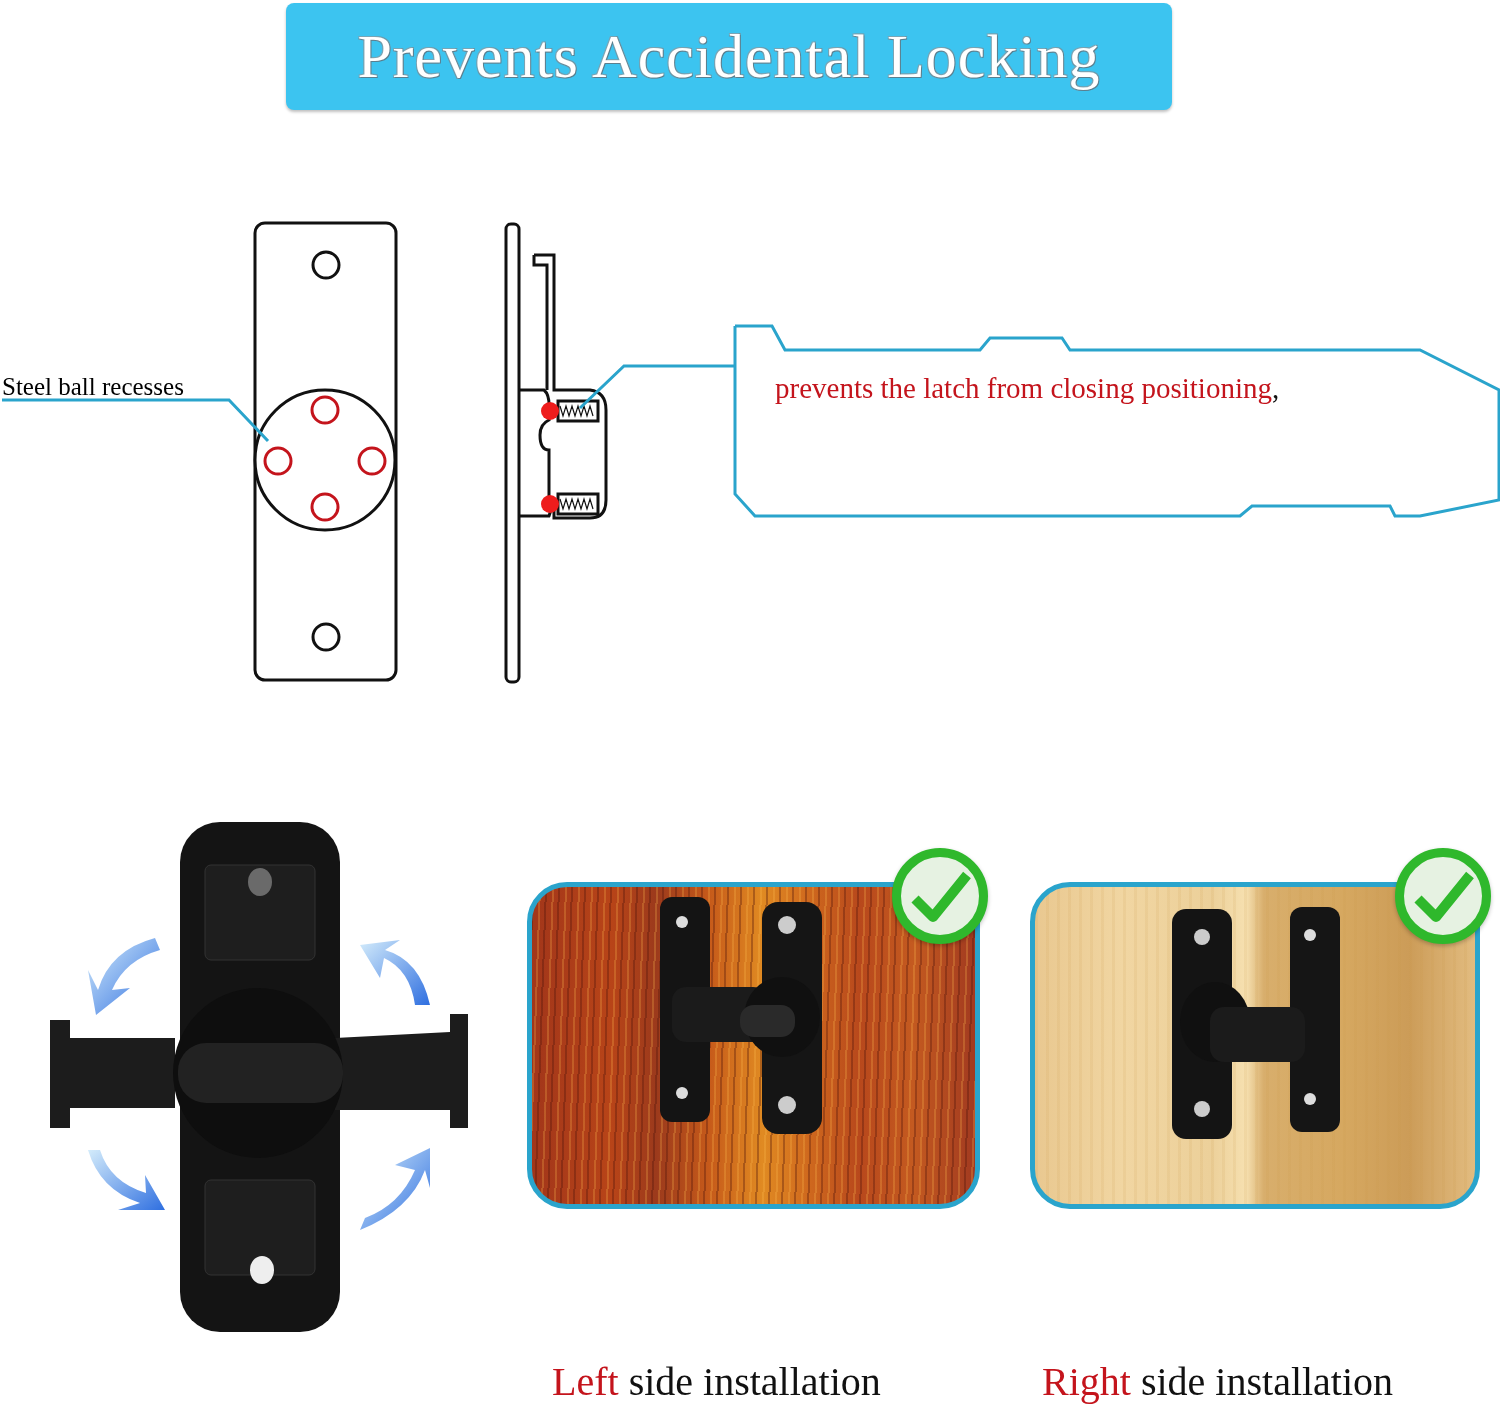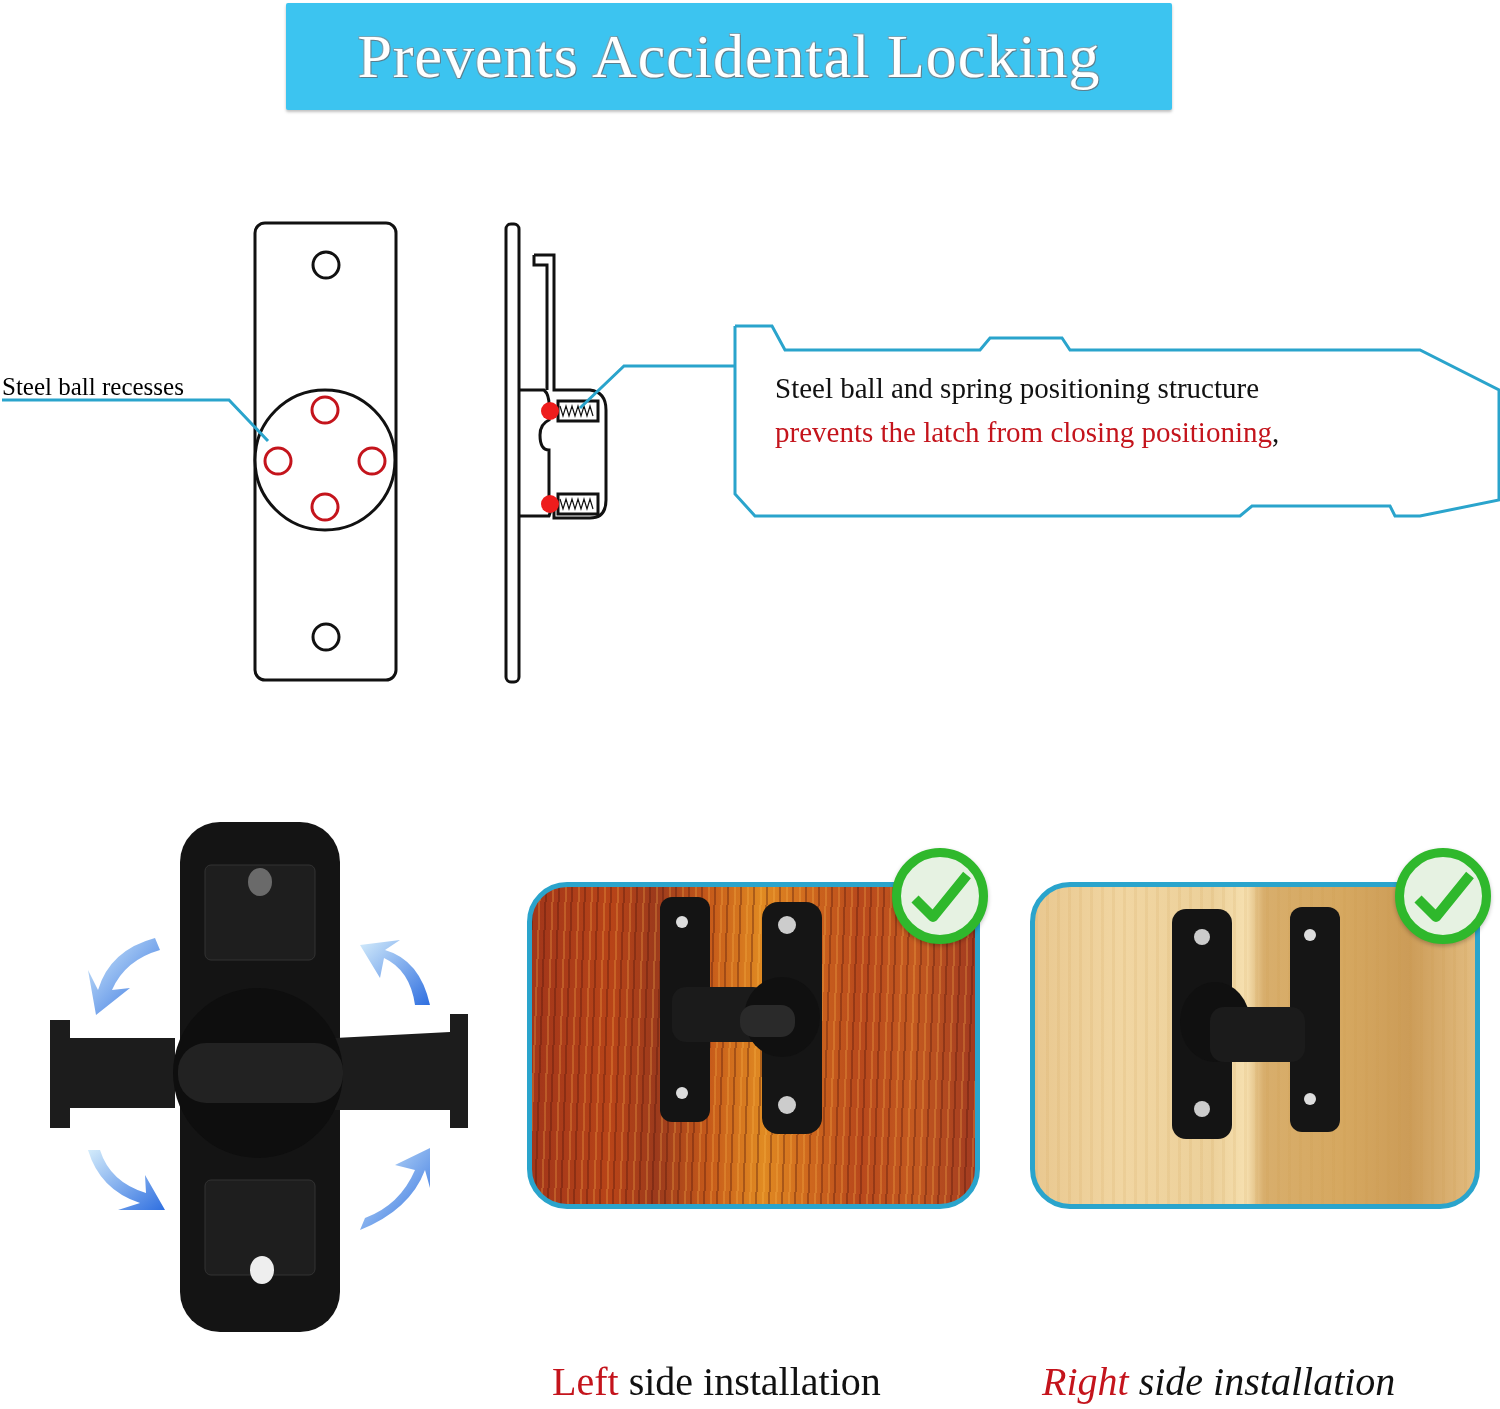--- a/index.html
+++ b/index.html
@@ -1,18 +1,18 @@
 <!DOCTYPE html>
 <html><head>
 <meta charset="utf-8">
 <style>
   html,body{margin:0;padding:0;background:#ffffff;}
   body{width:1500px;height:1409px;position:relative;overflow:hidden;font-family:"Liberation Serif","DejaVu Serif",serif;}
   .abs{position:absolute;}
-  .banner{left:286px;top:3px;width:886px;height:107px;background:#3cc4f0;border-radius:2px;box-shadow:0 2px 3px rgba(0,0,0,0.25);display:flex;align-items:center;justify-content:center;}
+  .banner{left:286px;top:3px;width:886px;height:107px;background:#3cc4f0;border-radius:8px;box-shadow:0 2px 3px rgba(0,0,0,0.25);display:flex;align-items:center;justify-content:center;}
   .banner-text{color:#ffffff;font-size:62px;letter-spacing:1px;text-shadow:1px 1px 0 #5a7f8f,-1px -1px 0 #7aa5b5,1px -1px 0 #6d98a8,-1px 1px 0 #6d98a8;}
   .label-left{left:2px;top:373px;font-size:25px;color:#000000;}
   .callout-text{left:775px;top:366px;font-size:29px;line-height:44px;color:#111;white-space:nowrap;}
   .red{color:#c4141c;}
   .caption{top:1358px;font-size:40px;color:#111;white-space:nowrap;}
   .photo{border:5px solid #2aa4cc;border-radius:40px;overflow:hidden;}
   .wood-dark{background:
       repeating-linear-gradient(92deg,rgba(80,20,10,0.35) 0 2px,transparent 2px 7px,rgba(255,190,80,0.25) 7px 9px,transparent 9px 13px),
       linear-gradient(90deg,#a2361a 0%,#b84418 18%,#9c3a1c 28%,#c65a1a 40%,#e08a22 52%,#d06a1e 62%,#b8481c 74%,#c45a20 86%,#a23a20 100%);}
   .wood-light{background:
@@ -57,21 +57,20 @@
 
   <polyline points="580,208 624,166 735,166" fill="none" stroke="#2aa4cc" stroke-width="3"></polyline>
 
   <polyline fill="none" stroke="#2aa4cc" stroke-width="3" points="735,126 772,126 785,150 980,150 990,138 1062,138 1070,150 1420,150 1499,190
             1499,300 1420,316 1395,316 1390,306 1252,306 1240,316 755,316 735,294 735,126"></polyline>
 </svg>
 
 <div class="abs label-left">Steel ball recesses</div>
 
 <div class="abs callout-text">
-  <div>Steel ball and spring positioning structure</div>
   <div><span class="red">prevents the latch from closing positioning</span><span>,</span></div>
 </div>
 
 <svg class="abs" style="left:0;top:810px;" width="500" height="540">
   <defs>
     <linearGradient id="arrowG" x1="0" y1="0" x2="1" y2="1">
       <stop offset="0" stop-color="#d4ecfb"></stop>
         <stop offset="1" stop-color="#2f6fe0"></stop>
     </linearGradient>
   </defs>
@@ -121,13 +120,13 @@
     <rect x="175" y="120" width="95" height="55" rx="14" fill="#1b1b1b"></rect>
   </svg>
 </div>
 <div class="abs check" style="left:1395px;top:848px;">
   <svg width="78" height="78" viewBox="0 0 78 78">
       <path d="M14,42 L32,60 L66,18" fill="none" stroke="#2fb82c" stroke-width="10" stroke-linejoin="round"></path>
     </svg>
 </div>
 
 <div class="abs caption" style="left:552px;"><span class="red">Left</span><span style="white-space:pre"> side installation</span></div>
-<div class="abs caption" style="left:1042px;font-style:italic;"><span class="red">Right</span><span style="white-space:pre"> side installation</span></div>
+<div class="abs caption" style="left:1042px;"><span class="red">Right</span><span style="white-space:pre"> side installation</span></div>
 
 </body></html>

